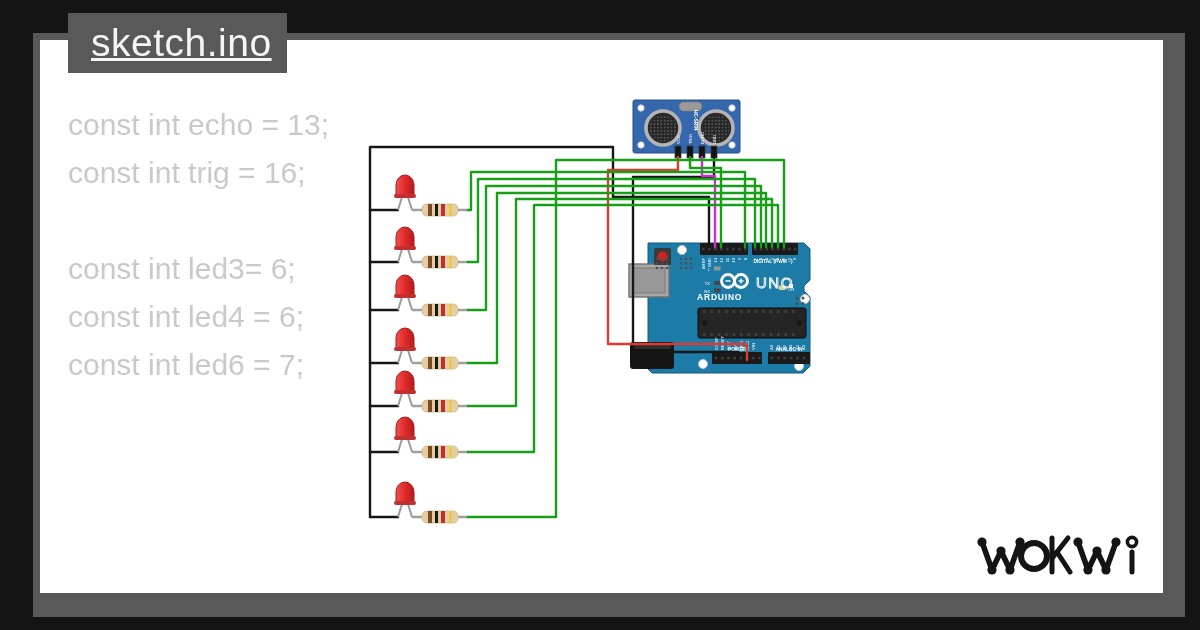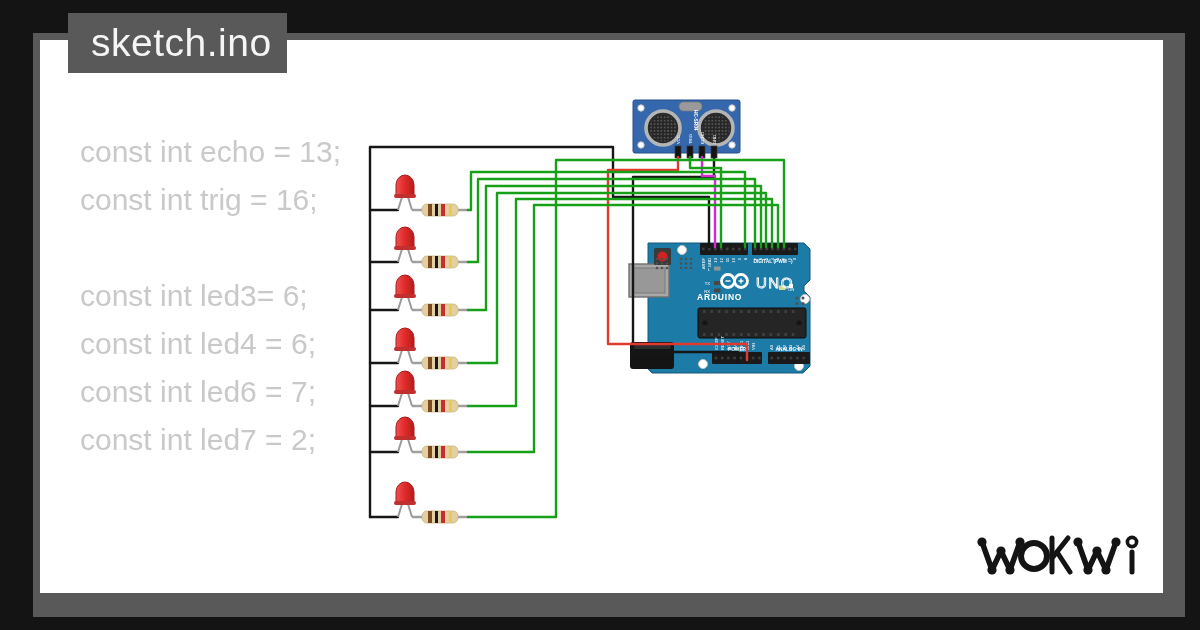--- a/index.html
+++ b/index.html
@@ -5,22 +5,22 @@
   html,body{margin:0;padding:0;width:1200px;height:630px;overflow:hidden;
     background:var(--c-frame-outer,#141414);font-family:"Liberation Sans",sans-serif;}
   .stage{position:relative;width:1200px;height:630px;}
   .frame-border{position:absolute;left:33px;top:33px;width:1152px;height:584px;
     background:var(--c-frame-border,#595959);}
   .canvas{position:absolute;left:40px;top:40px;width:1123px;height:553px;
     background:var(--c-canvas,#ffffff);}
   .tab{position:absolute;left:68px;top:13px;width:219px;height:60px;
     background:var(--c-tab-bg,#595959);display:flex;align-items:center;}
   .tab-title{color:var(--c-tab-text,#f5f5f5);font-size:39px;padding-left:23px;
-    letter-spacing:.5px;}
-  .code{position:absolute;left:80px;top:101px;margin-top:27px;}
+    letter-spacing:.5px;text-decoration:underline;}
+  .code{position:absolute;left:68px;top:101px;}
   .code-line{height:48px;display:flex;align-items:center;font-size:30px;
     color:var(--c-code-text,#c9c9c9);white-space:pre;}
   svg{position:absolute;left:0;top:0;}
   
   .wire{fill:none;stroke-width:2.4;stroke-linejoin:round;stroke-linecap:round;}
   .w-green{stroke:var(--c-wire-green,#17a017);}
   .w-red{stroke:var(--c-wire-red,#e03a2f);}
   .w-black{stroke:var(--c-wire-black,#161616);}
   .w-magenta{stroke:var(--c-wire-magenta,#d32bd3);}
   .board-arduino{fill:var(--c-arduino-board,#1d7ca7);stroke:#14587a;stroke-width:1;}
@@ -44,21 +44,20 @@
     <span class="tab-title">sketch.ino</span>
   </div>
 
   <div class="code">
     <div class="code-line">const int echo = 13;</div>
     <div class="code-line">const int trig = 16;</div>
     <div class="code-line"></div>
     <div class="code-line">const int led3= 6;</div>
     <div class="code-line">const int led4 = 6;</div>
     <div class="code-line">const int led6 = 7;</div>
-    <div class="code-line">const int led7 = 2;</div>
   </div>
 
   <svg width="1200" height="630" viewBox="0 0 1200 630">
     <defs>
       <linearGradient id="ledGrad" x1="0" y1="0" x2="1" y2="0">
         <stop offset="0" stop-color="#f05050"></stop>
         <stop offset="0.45" stop-color="#e32d2d"></stop>
         <stop offset="1" stop-color="#b41b1b"></stop>
       </linearGradient>
       <pattern id="mesh" width="3.4" height="3.4" patternUnits="userSpaceOnUse">

